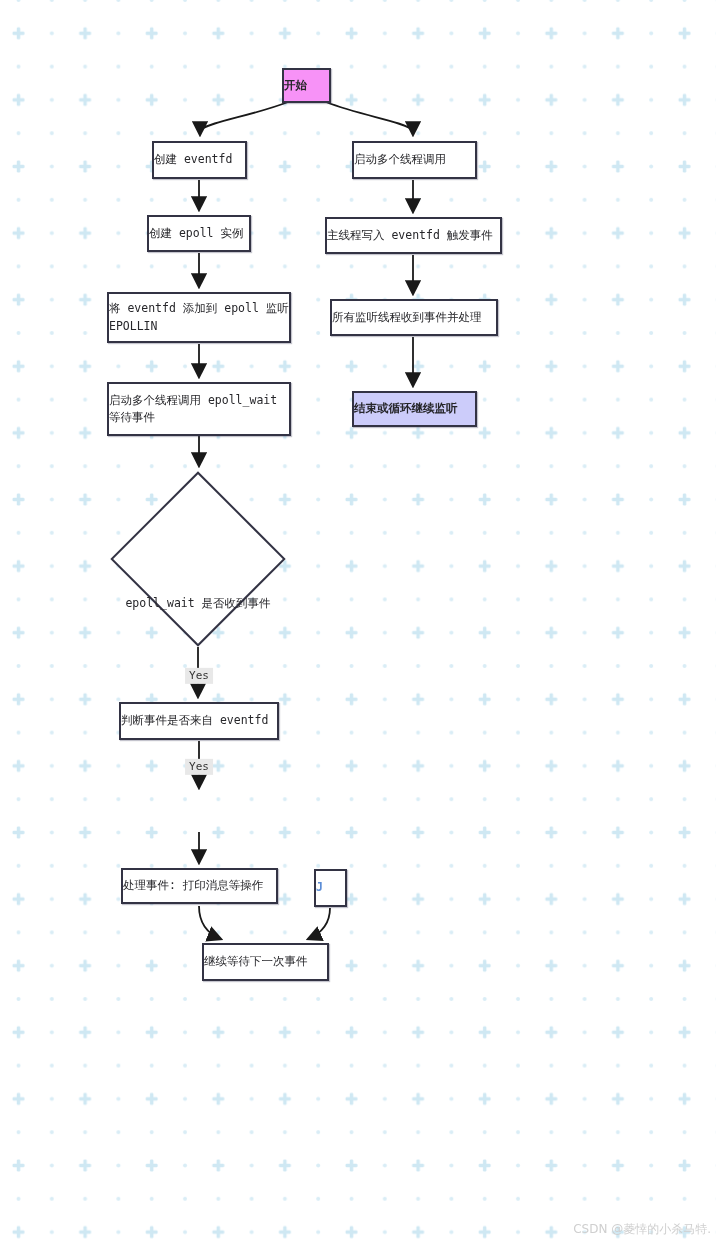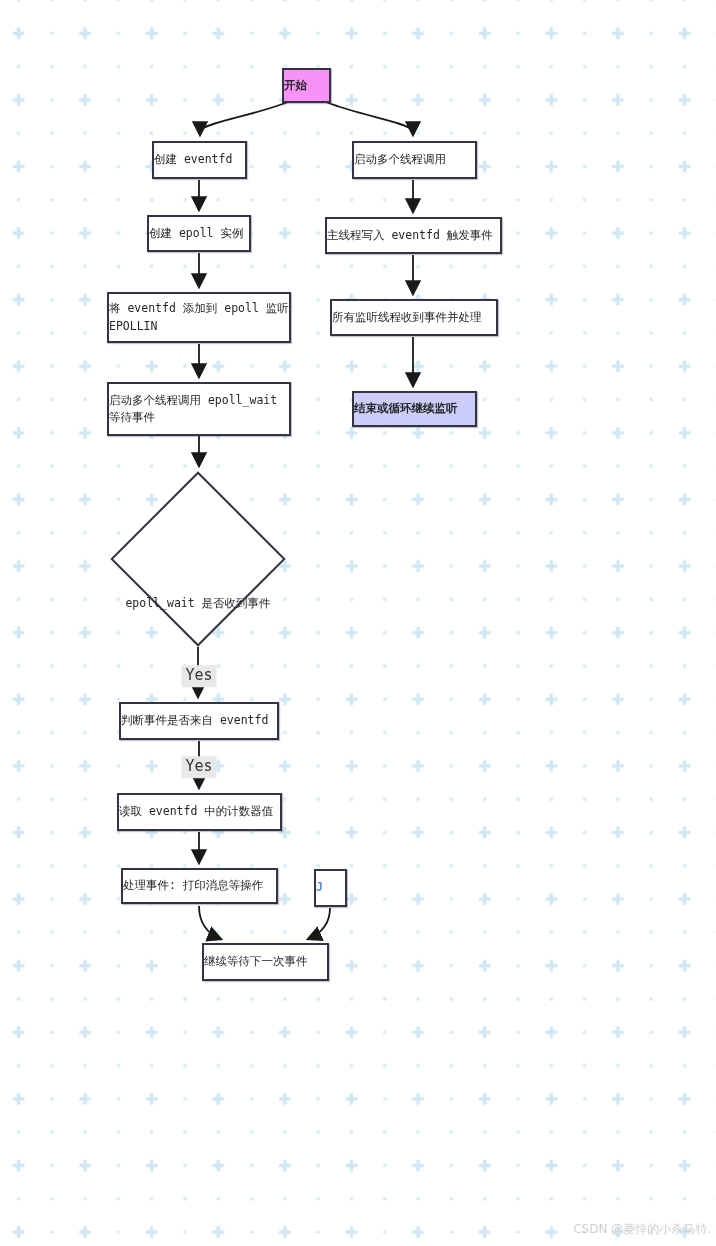--- a/index.html
+++ b/index.html
@@ -28,21 +28,21 @@
     transform:rotate(45deg);
   }
   .diamond-label {
     position:absolute; left:198px; top:559px; transform:translate(-50%,-50%);
     color:#26262a; font-size:11.5px; white-space:nowrap;margin-top:44px;
   }
 
   .edge-label {
     position:absolute; transform:translate(-50%,-50%);
     background:var(--label-bg,#e8e8e8); color:#333333;
-    font-size:15px; padding:1px 4px; line-height:1.3;
+    font-size:11px; padding:1px 4px; line-height:1.3;
   }
 
   .j-glyph { color:#5b8dd6; font-weight:bold; }
 
   .watermark {
     position:absolute; right:5px; bottom:8px;
     color:#cfcfcf; font-size:12px;
     font-family:"DejaVu Sans", sans-serif;
   }
 </style>
@@ -110,23 +110,20 @@
 
   <div class="node" style="left:107px;top:382px;width:184px;height:54px">
     <span>启动多个线程调用 epoll_wait</span>
     <span>等待事件</span>
   </div>
 
   <div class="node" style="left:119px;top:702px;width:160px;height:38px">
     <span>判断事件是否来自 eventfd</span>
   </div>
 
-  <div class="node" style="left:117px;top:793px;width:165px;height:38px">
-    <span>读取 eventfd 中的计数器值</span>
-  </div>
 
   <div class="node" style="left:121px;top:868px;width:157px;height:36px">
     <span>处理事件: 打印消息等操作</span>
   </div>
 
   <div class="node" style="left:314px;top:869px;width:33px;height:38px">
     <span class="j-glyph">J</span>
   </div>
 
   <div class="node" style="left:202px;top:943px;width:127px;height:38px">

